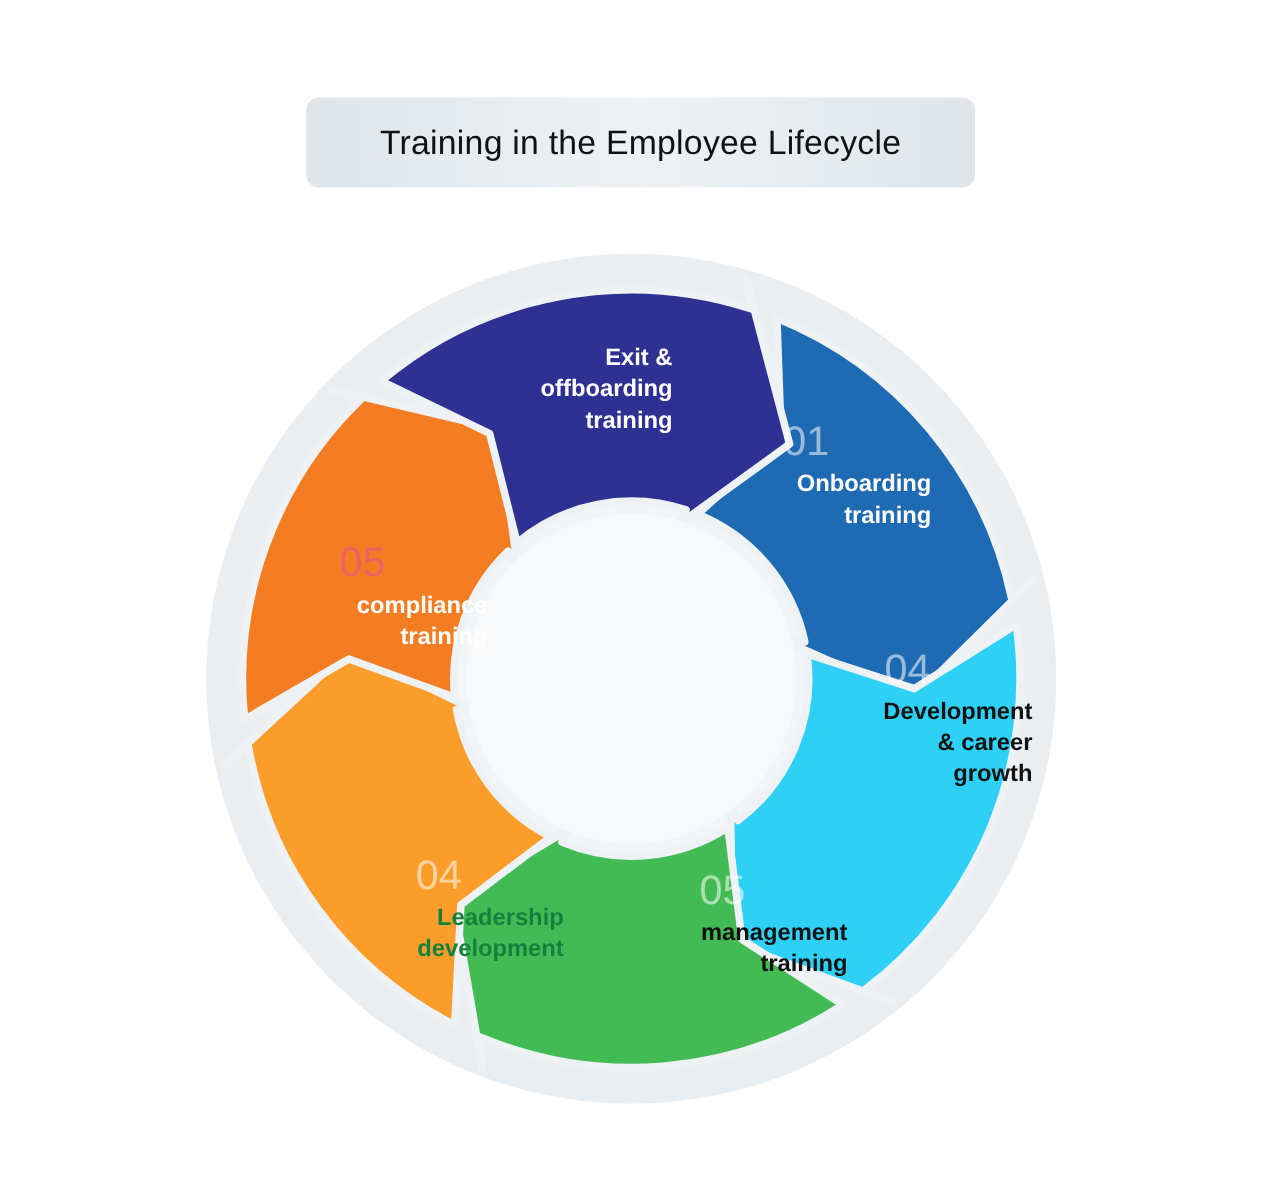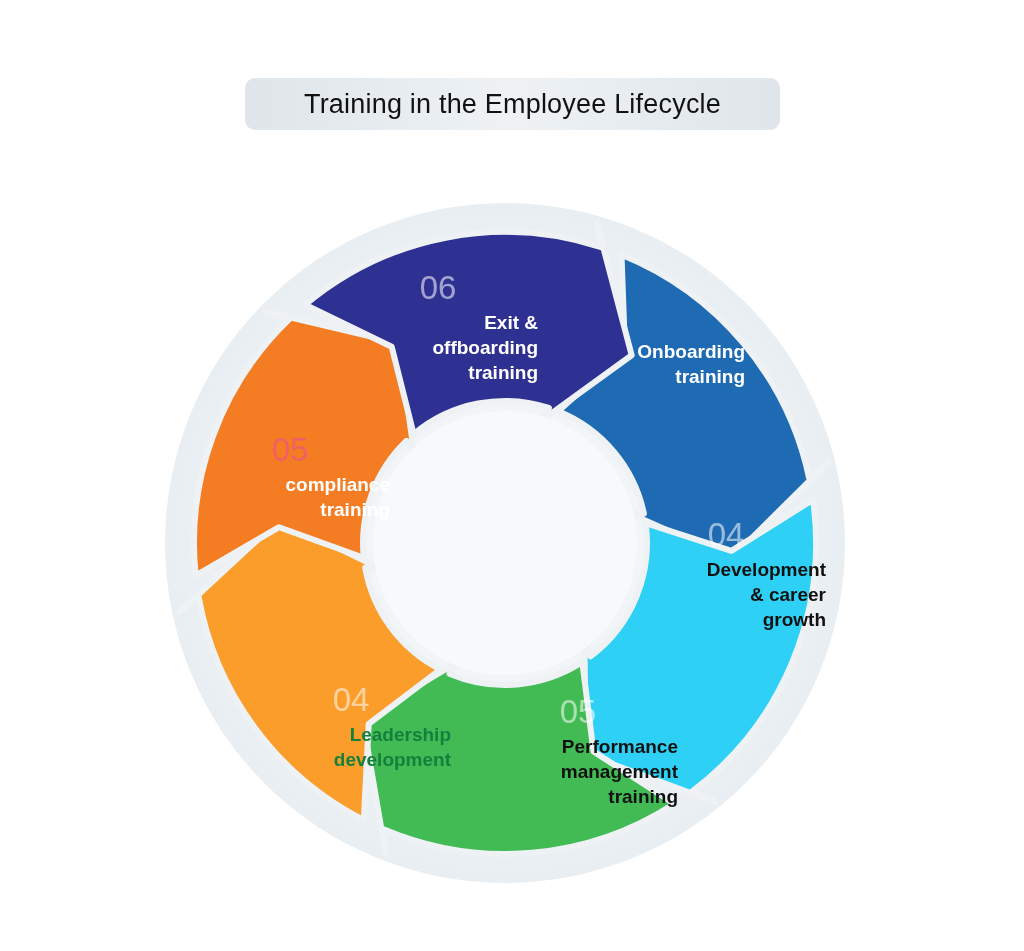--- a/index.html
+++ b/index.html
@@ -1,19 +1,19 @@
 <!DOCTYPE html>
 <html><head>
 <meta charset="utf-8">
 <style>
   html, body { margin: 0; padding: 0; background: #ffffff; }
   body { width: 1024px; height: 951px; position: relative; overflow: hidden;
          font-family: "Liberation Sans", "DejaVu Sans", sans-serif; }
   .title-box {
-    position: absolute; left: 245px; top: 78px; width: 535px; height: 52px;
+    position: absolute; left: 245px; top: 78px; width: 535px; height: 72px;
     border-radius: 10px;
     background: linear-gradient(90deg, #dfe5ea 0%, #eef2f5 50%, #dfe5ea 100%);
     display: flex; align-items: center; justify-content: center;
   }
   .title-text { font-size: 27px; color: #111; letter-spacing: 0.2px; }
   svg.cycle { position: absolute; left: 0; top: 0; width: 1024px; height: 951px; }
   .seg-label { position: absolute; transform: translate(-50%, 0); text-align: center;
                width: 200px; }
   .seg-num { font-size: 33px; font-weight: 300; line-height: 36px; opacity: 0.55; }
   .seg-text { font-size: 19px; font-weight: bold; line-height: 25px; margin-top: 4px; text-align: right; }
@@ -39,56 +39,55 @@
       <path d="M 674.4 803.8 A 311 311 0 0 1 383.5 829.3 L 385.7 853.9 L 362.5 719.0 L 459.8 660.6 L 449.5 673.7 A 142 142 0 0 0 582.3 662.1 L 593.5 751.5 Z" fill="#43bb55" stroke="#eef2f5" stroke-width="6" stroke-linejoin="round"></path>
       <path d="M 363.8 820.1 A 311 311 0 0 1 198.7 597.0 L 179.3 612.2 L 279.7 519.3 L 381.8 569.2 L 365.2 567.7 A 142 142 0 0 0 440.5 669.5 L 368.7 723.9 Z" fill="#fb9d2a" stroke="#eef2f5" stroke-width="6" stroke-linejoin="round"></path>
       <path d="M 195.7 575.5 A 311 311 0 0 1 289.0 319.3 L 265.5 311.7 L 398.7 343.0 L 414.4 455.5 L 406.4 440.9 A 142 142 0 0 0 363.8 557.8 L 279.1 527.2 Z" fill="#f47d23" stroke="#eef2f5" stroke-width="6" stroke-linejoin="round"></path>
       <path d="M 305.1 304.8 A 311 311 0 0 1 601.1 247.2 L 596.8 222.9 L 631.7 355.2 L 539.7 421.9 L 548.9 407.9 A 142 142 0 0 0 413.7 434.2 L 391.7 346.8 Z" fill="#2e3192" stroke="#eef2f5" stroke-width="6" stroke-linejoin="round"></path>
     </g>
   <circle id="inner-disc" cx="505" cy="543" r="132" fill="#f7f9fb"></circle>
 </svg>
 
 <div id="labels">
     <div class="seg-label" style="left: 645px; top: 335px;">
+      <div class="seg-num" style="color: rgb(255, 255, 255);">01</div>
       <div class="seg-text" style="color: rgb(255, 255, 255);">
         <div>Onboarding</div>
         <div>training</div>
       </div>
     </div>
     <div class="seg-label" style="left: 726px; top: 517px;">
       <div class="seg-num" style="color: rgb(255, 255, 255);">04</div>
       <div class="seg-text" style="color: rgb(17, 17, 17);">
         <div>Development</div>
         <div>&amp; career</div>
         <div>growth</div>
       </div>
     </div>
     <div class="seg-label" style="left: 578px; top: 694px;">
       <div class="seg-num" style="color: rgb(255, 255, 255);">05</div>
       <div class="seg-text" style="color: rgb(17, 17, 17);">
-        <div>Performance</div>
         <div>management</div>
         <div>training</div>
       </div>
     </div>
     <div class="seg-label" style="left: 351px; top: 644px; margin-top: 38px;">
       <div class="seg-num" style="color: rgb(255, 255, 255);">04</div>
       <div class="seg-text" style="color: #15803d;">
         <div>Leadership</div>
         <div>development</div>
       </div>
     </div>
     <div class="seg-label" style="left: 290px; top: 432px;">
       <div class="seg-num" style="color: #ec4899;">05</div>
       <div class="seg-text" style="color: rgb(255, 255, 255);">
         <div>compliance</div>
         <div>training</div>
       </div>
     </div>
     <div class="seg-label" style="left: 438px; top: 270px;">
-      <div class="seg-num" style="color: rgb(255, 255, 255);">06</div>
       <div class="seg-text" style="color: rgb(255, 255, 255);">
         <div>Exit &amp;</div>
         <div>offboarding</div>
         <div>training</div>
       </div>
     </div>
   </div>
 
 </body></html>

